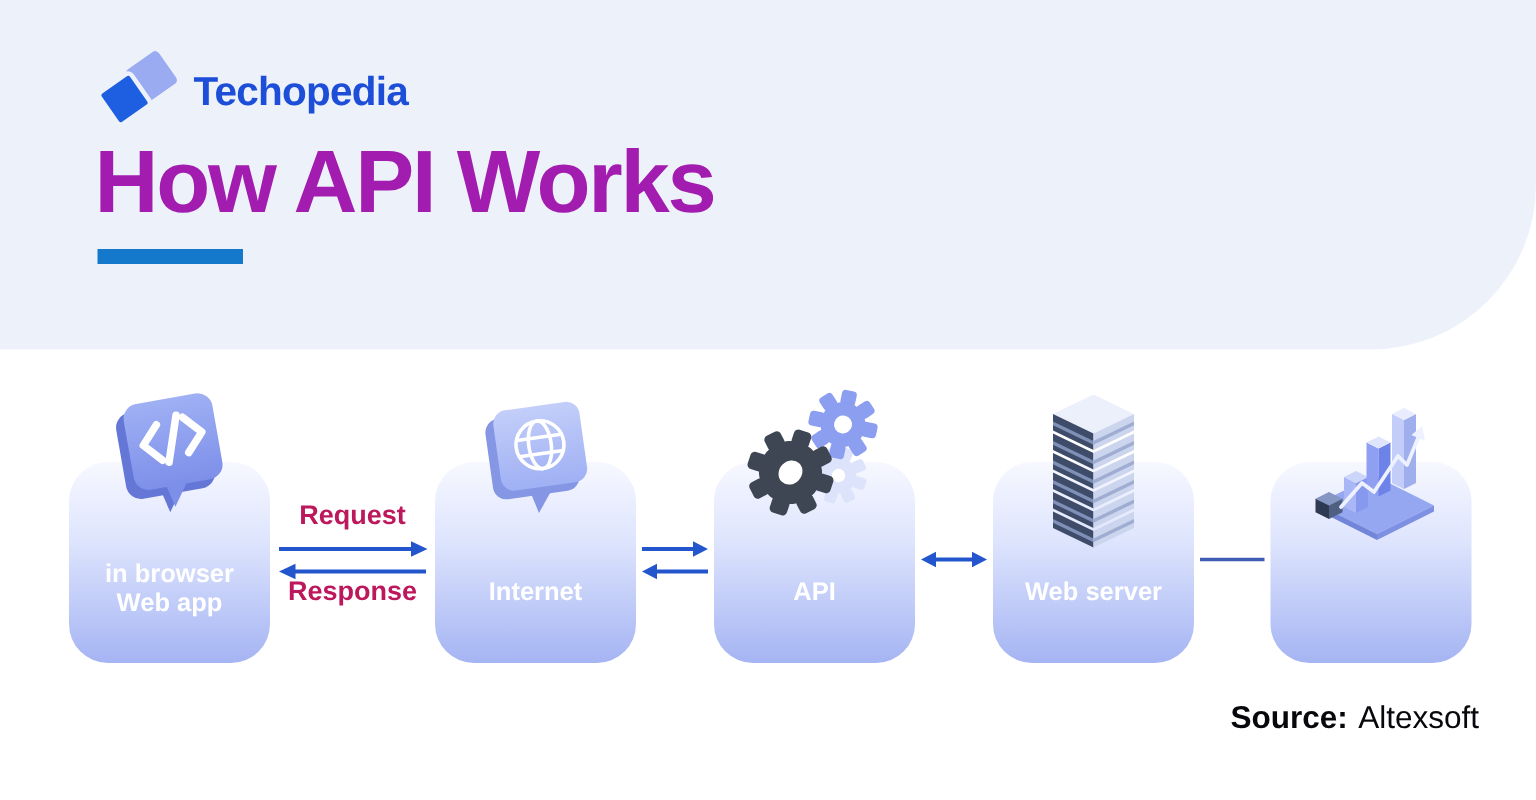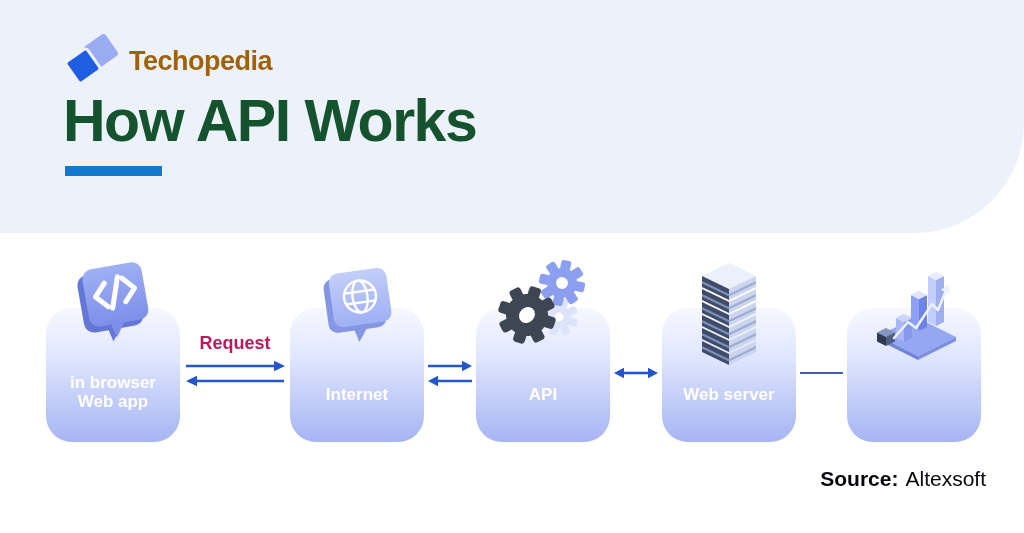--- a/index.html
+++ b/index.html
@@ -6,24 +6,24 @@
   .canvas {
     position:relative; width:1024px; height:533px; overflow:hidden;
     background:#ffffff; font-family:"Liberation Sans", sans-serif;
   }
   
   .header-band {
     position:absolute; top:0; left:0; width:1024px; height:233px;
     background:#edf1fa; border-bottom-right-radius:110px;
   }
   .brand { position:absolute; top:33px; left:64px; display:flex; align-items:center; gap:11px; }
-  .brand-name { font-size:27px; font-weight:800; color:#a16207; letter-spacing:-0.5px; }
+  .brand-name { font-size:27px; font-weight:800; color:#1d4ed8; letter-spacing:-0.5px; }
   .page-title {
     position:absolute; top:92px; left:63px; font-size:59px; font-weight:800;
-    color:#14532d; letter-spacing:-1.5px; line-height:1;
+    color:#a21caf; letter-spacing:-1.5px; line-height:1;
   }
   .title-underline { position:absolute; top:166px; left:65px; width:97px; height:10px; background:#1478cb; }
   
   .node {
     position:absolute; top:308px; width:134px; height:134px; border-radius:26px;
     background:linear-gradient(180deg,#f7f8ff 0%, #dde4fd 40%, #a5b4f3 100%);
   }
   .node-label {
     position:absolute; left:0; right:0; bottom:38px; text-align:center;
     color:#ffffff; font-weight:700; font-size:17px; line-height:19px;
@@ -93,20 +93,21 @@
         </g>
       </svg>
     </span>
     <div class="node-label">
       <span>in browser</span>
       <span>Web app</span>
     </div>
   </div>
 
   <div class="edge-label edge-label--request">Request</div>
+  <div class="edge-label edge-label--response">Response</div>
   <svg class="edge-svg" style="left:180px; top:355px" width="110" height="36" viewBox="0 0 110 36">
     <line x1="6" y1="11" x2="96" y2="11" stroke="#2356cc" stroke-width="2.6"></line>
     <polygon points="105,11 94,5.8 94,16.2" fill="#2356cc"></polygon>
     <line x1="104" y1="26" x2="15" y2="26" stroke="#2356cc" stroke-width="2.6"></line>
     <polygon points="6,26 17,20.8 17,31.2" fill="#2356cc"></polygon>
   </svg>
 
   <div class="node node--internet">
     <span class="node-icon" style="top:-44px">
       <svg width="82" height="86" viewBox="0 0 82 86">

